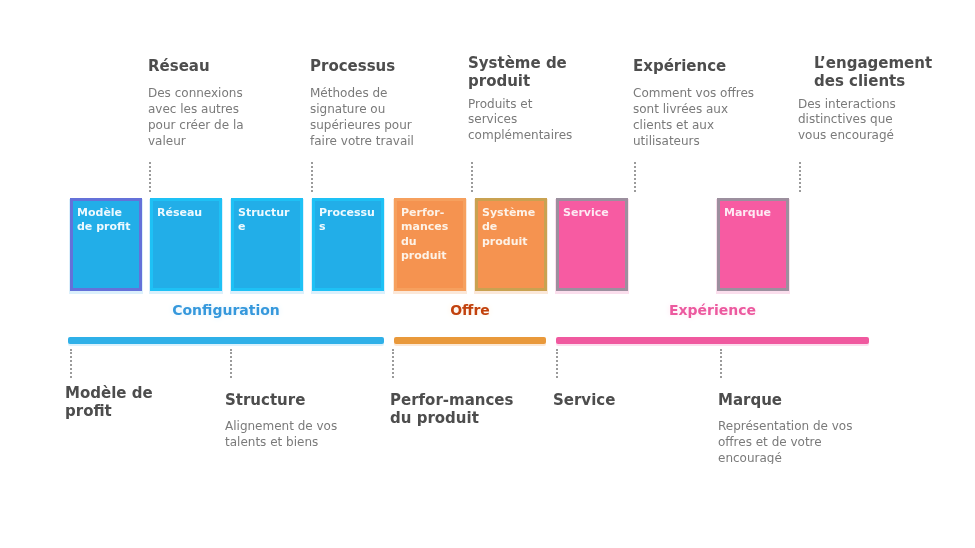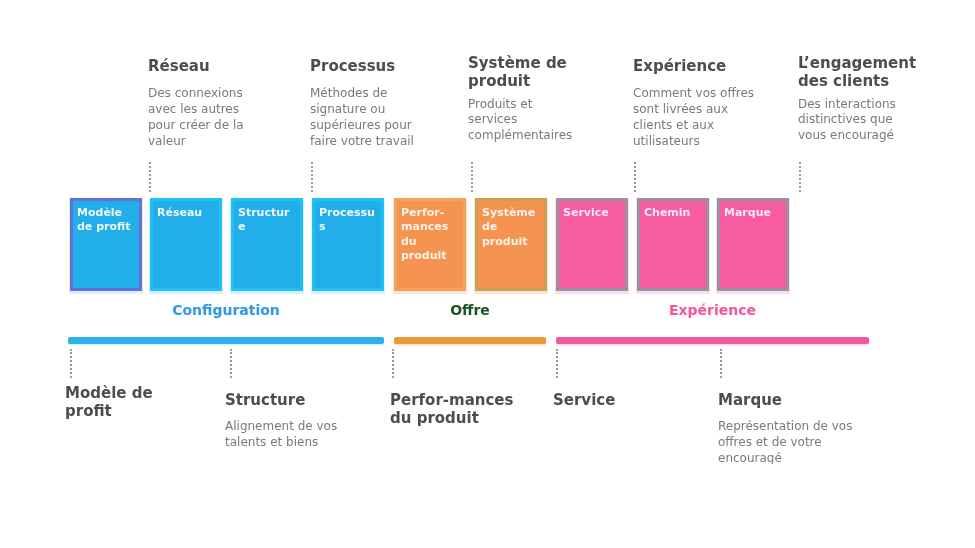--- a/index.html
+++ b/index.html
@@ -20,21 +20,21 @@
     line-height:1.3; overflow-wrap:break-word; word-wrap:break-word;
   }
   .box.blue   { background:#22aee8; border-color:#1ec1f5; color:#eef9fe; box-shadow:0 2px 0 1px rgba(210,236,251,.8); }
   .box.profit { border-color:#6471d9; }
   .box.orange { background:#f59350; border-color:#f6a05e; color:#fdf2e7; box-shadow:0 2px 0 1px rgba(250,226,207,.8); }
   .box.olive  { border-color:#c9a251; }
   .box.pink   { background:#f75ba2; border-color:#9c8f9e; color:#fde9f3; box-shadow:0 2px 0 1px rgba(250,216,234,.85); }
   
   .cat { position:absolute; top:302px; text-align:center; font-size:14px; font-weight:bold; line-height:1.2; }
   .cat.c-config { color:#3598dc; text-shadow:0 0 6px #dff1fb; }
-  .cat.c-offre  { color:#14532d; text-shadow:0 0 6px #fdefdc; }
+  .cat.c-offre  { color:#c2410c; text-shadow:0 0 6px #fdefdc; }
   .cat.c-exp    { color:#ec599f; text-shadow:0 0 6px #fde4f0; }
   .bar { position:absolute; top:337px; height:7px; border-radius:2px; }
   .bar.b-config { background:#2fb0e8; box-shadow:0 2px 0 0 rgba(215,240,252,.9); }
   .bar.b-offre  { background:#e9993b; box-shadow:0 2px 0 0 rgba(252,230,208,.9); }
   .bar.b-exp    { background:#f0599f; box-shadow:0 2px 0 0 rgba(252,219,236,.9); }
   
   .logo { position:absolute; left:843px; top:493px; display:flex; align-items:flex-end;
           font-weight:bold; font-size:31px; color:#262b44; line-height:0.78; letter-spacing:.5px; }
   .slashes { display:flex; margin:0 3px 1px 3px; }
   .slash { width:6px; height:21px; transform:skewX(-14deg); border-radius:2px; margin:0 2px 0 0; }
@@ -56,38 +56,37 @@
   </div>
   <div class="ann" style="left:468px; top:54px; width:112px;">
     <div class="ttl" style="margin-bottom:6px;">Système de produit</div>
     <div class="bdy">Produits et services complémentaires</div>
   </div>
   <div class="ann" style="left:633px; top:57px; width:132px;">
     <div class="ttl">Expérience</div>
     <div class="bdy">Comment vos offres sont livrées aux clients et aux utilisateurs</div>
   </div>
   <div class="ann" style="left:798px; top:54px; width:118px;">
-    <div class="ttl" style="margin-bottom:6px;">L’engagement des clients</div>
+    <div class="ttl" style="margin-bottom:6px;margin-left:16px;">L’engagement des clients</div>
     <div class="bdy">Des interactions distinctives que vous encouragé</div>
   </div>
 
   <div class="vdots" style="left:149px; top:162px; height:30px;"></div>
   <div class="vdots" style="left:311px; top:162px; height:30px;"></div>
   <div class="vdots" style="left:471px; top:162px; height:30px;"></div>
   <div class="vdots" style="left:634px; top:162px; height:30px;"></div>
   <div class="vdots" style="left:799px; top:162px; height:30px;"></div>
 
   <div class="box blue profit" style="left:70px;"><span>Modèle de profit</span></div>
   <div class="box blue" style="left:150px;"><span>Réseau</span></div>
   <div class="box blue" style="left:231px;"><span>Structure</span></div>
   <div class="box blue" style="left:312px;"><span>Processus</span></div>
   <div class="box orange" style="left:394px;"><span>Perfor-mances du produit</span></div>
   <div class="box orange olive" style="left:475px;"><span>Système de produit</span></div>
   <div class="box pink" style="left:556px;"><span>Service</span></div>
-  <div class="box pink" style="left:637px;"><span>Chemin</span></div>
   <div class="box pink" style="left:717px;"><span>Marque</span></div>
 
   <div class="cat c-config" style="left:68px;  width:316px;">Configuration</div>
   <div class="cat c-offre" style="left:394px; width:152px;">Offre</div>
   <div class="cat c-exp" style="left:556px; width:313px;">Expérience</div>
 
   <div class="bar b-config" style="left:68px;  width:316px;"></div>
   <div class="bar b-offre" style="left:394px; width:152px;"></div>
   <div class="bar b-exp" style="left:556px; width:313px;"></div>
 

